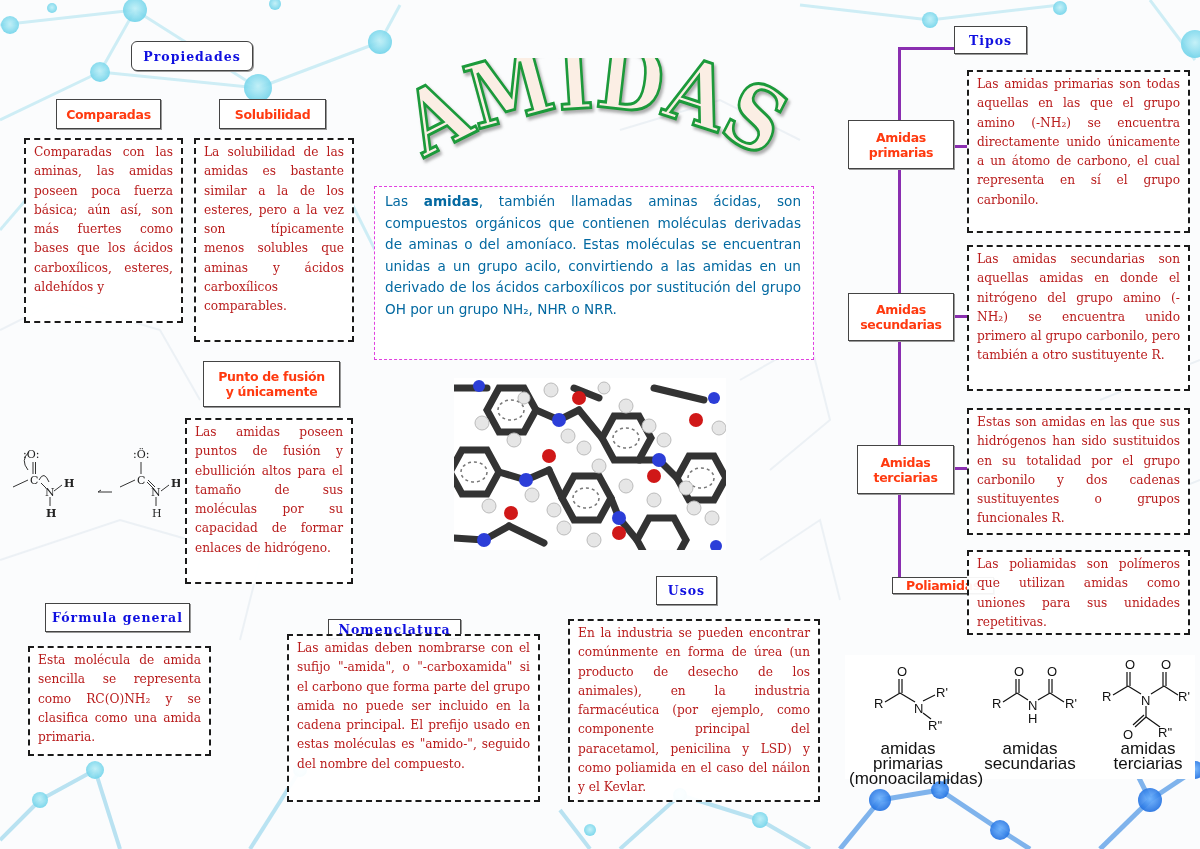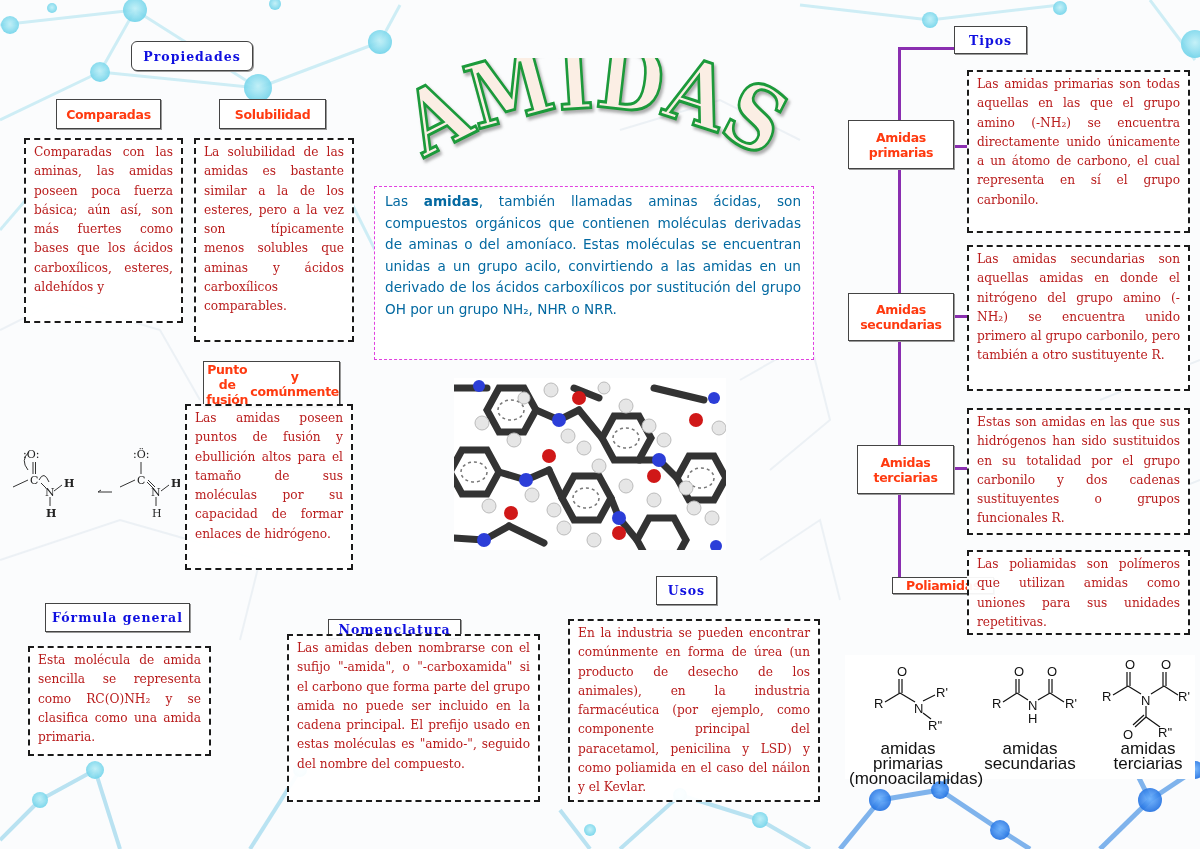--- a/index.html
+++ b/index.html
@@ -285,25 +285,25 @@
   <span>Comparadas con las aminas, las amidas poseen poca fuerza básica; aún así, son más fuertes como bases que los ácidos carboxílicos, esteres, aldehídos y</span>
 </div>
 
 <div class="abs label-red" style="left:219px; top:99px; width:107px; height:30px;">
   <span>Solubilidad</span>
 </div>
 <div class="abs dash-box" style="left:194px; top:138px; width:160px; height:204px;">
   <span>La solubilidad de las amidas es bastante similar a la de los esteres, pero a la vez son típicamente menos solubles que aminas y ácidos carboxílicos comparables.</span>
 </div>
 
-<div class="abs label-red" style="left:203px; top:361px; width:137px; height:46px; flex-direction:row;">
+<div class="abs label-red" style="left:203px; top:361px; width:137px; height:46px; flex-direction:column;">
   <span>Punto de fusión</span>
-  <span>y comúnmente</span>
-</div>
-<div class="abs dash-box" style="left:185px; top:404px; width:168px; height:166px;">
+  <span>y únicamente</span>
+</div>
+<div class="abs dash-box" style="left:185px; top:418px; width:168px; height:166px;">
   <span>Las amidas poseen puntos de fusión y ebullición altos para el tamaño de sus moléculas por su capacidad de formar enlaces de hidrógeno.</span>
 </div>
 
 <div class="abs" style="left:8px; top:440px; width:172px; height:85px;">
   <svg width="172" height="85" viewBox="0 0 172 85" font-family="DejaVu Serif, serif" font-size="11" fill="#222">
     <g stroke="#333" stroke-width="1" fill="none">
       <line x1="5" y1="47" x2="20" y2="40"></line>
       <line x1="25" y1="22" x2="25" y2="34"></line>
         <line x1="27.5" y1="22" x2="27.5" y2="34"></line>
       <line x1="33" y1="43" x2="38" y2="48"></line>

